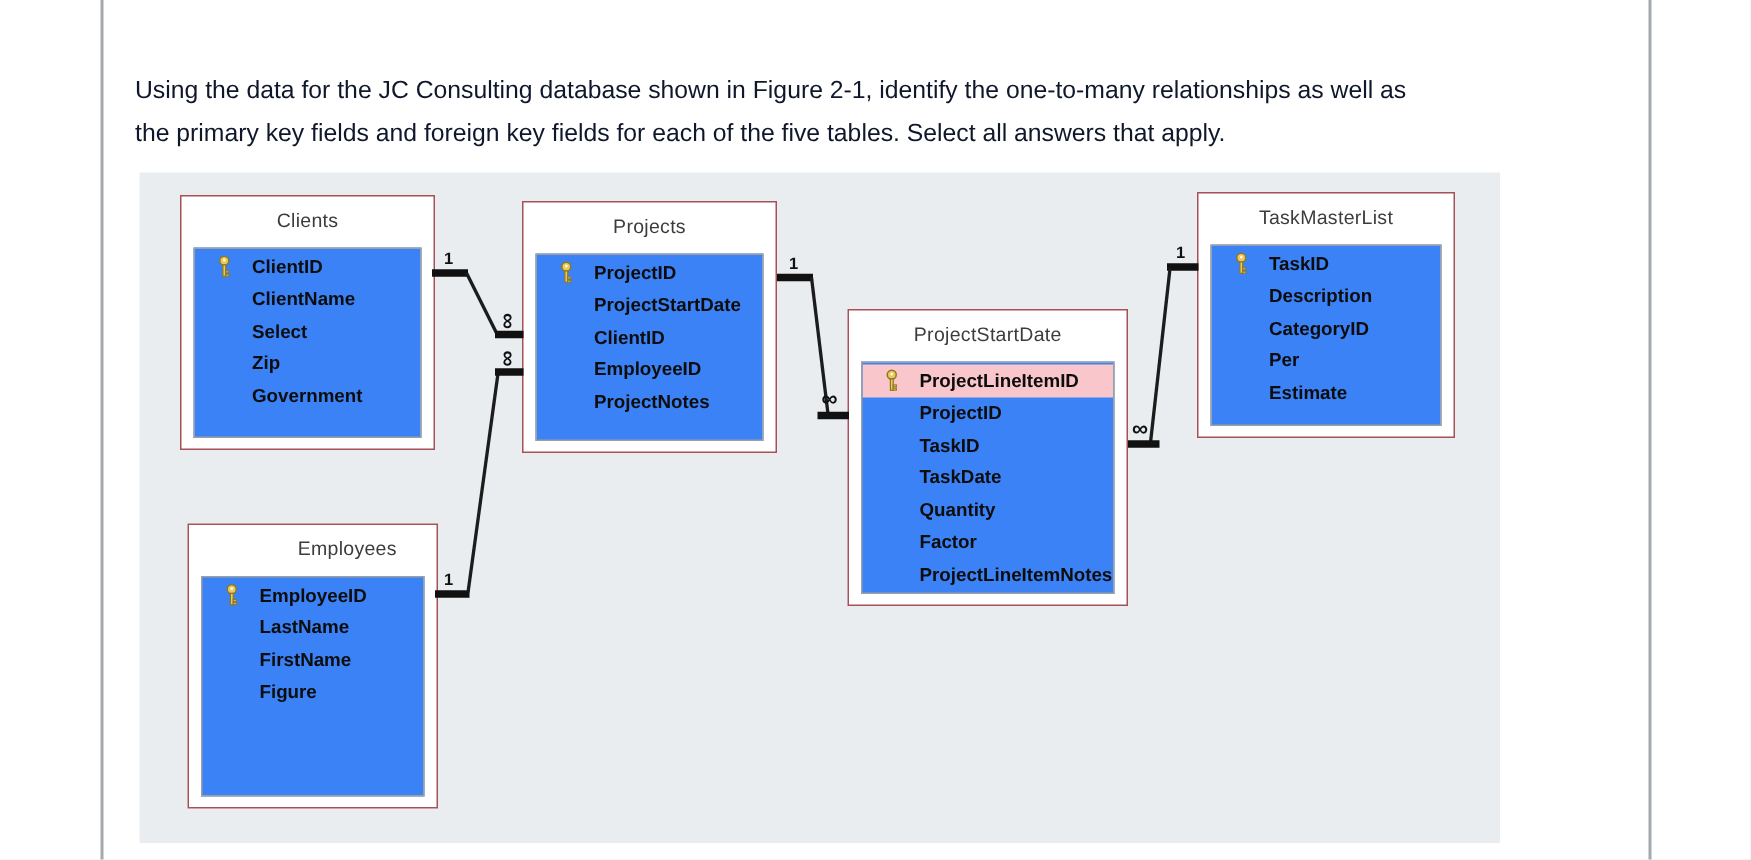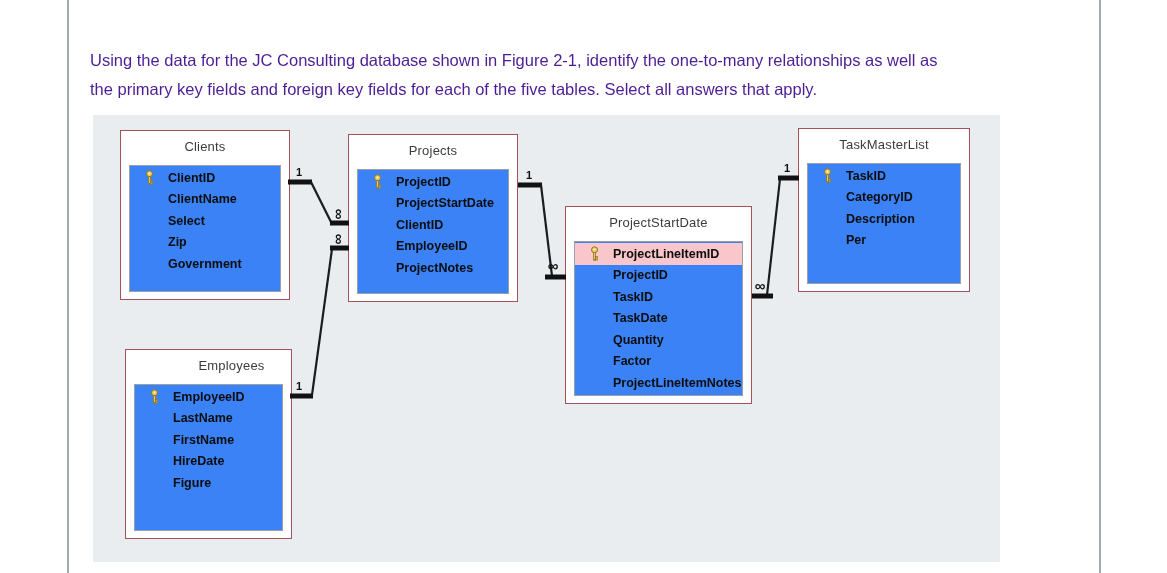--- a/index.html
+++ b/index.html
@@ -5,21 +5,21 @@
   html,body{margin:0;padding:0;}
   body{
     width:1167px;height:573px;position:relative;background:#ffffff;
     font-family:"Liberation Sans", sans-serif;overflow:hidden;
   }
   .vrule{position:absolute;top:0;bottom:0;width:2px;background:#a3a9ad;}
   .vrule.left{left:67px;}
   .vrule.right{left:1099px;}
   .question{
     position:absolute;left:90px;top:46px;width:980px;
-    color:#4c1d95;font-size:16.5px;line-height:29px;font-weight:400;
+    color:#0f172a;font-size:16.5px;line-height:29px;font-weight:400;
   }
   .question span{display:block;}
   .figure{
     position:absolute;left:93px;top:115px;width:907px;height:447px;
     background:#e9edf0;
   }
   .tbl{
     position:absolute;background:#ffffff;border:1px solid #a65158;
     box-sizing:border-box;
   }
@@ -176,29 +176,33 @@
               <circle cx="5.5" cy="3.4" r="1" fill="#fdf6d8"></circle>
             <rect x="4.6" y="6.6" width="1.9" height="7.6" fill="#e7c95f" stroke="#8f7722" stroke-width="0.8"></rect>
             <rect x="6.4" y="10.6" width="2.2" height="1.3" fill="#e7c95f" stroke="#8f7722" stroke-width="0.7"></rect>
             <rect x="6.4" y="12.8" width="2.2" height="1.3" fill="#e7c95f" stroke="#8f7722" stroke-width="0.7"></rect>
           </svg>
         </span>
         <span>TaskID</span>
       </div>
       <div class="frow">
           <span class="kcell"></span>
+          <span>Description</span>
+        </div>
+      <div class="frow">
+          <span class="kcell"></span>
           <span>CategoryID</span>
         </div>
       <div class="frow">
           <span class="kcell"></span>
-          <span>Description</span>
-        </div>
-      <div class="frow">
-          <span class="kcell"></span>
           <span>Per</span>
+        </div>
+      <div class="frow">
+          <span class="kcell"></span>
+          <span>Estimate</span>
         </div>
     </div>
   </div>
 
   <div class="tbl" style="left:32px;top:234px;width:167px;height:190px;padding-left:46px;">
     <div class="tbl-title">Employees</div>
     <div class="tbl-fields">
       <div class="frow">
         <span class="kcell">
           <svg width="11" height="15" viewBox="0 0 11 15">
@@ -211,24 +215,20 @@
         </span>
         <span>EmployeeID</span>
       </div>
       <div class="frow">
           <span class="kcell"></span>
           <span>LastName</span>
         </div>
       <div class="frow">
           <span class="kcell"></span>
           <span>FirstName</span>
-        </div>
-      <div class="frow">
-          <span class="kcell"></span>
-          <span>HireDate</span>
         </div>
       <div class="frow">
           <span class="kcell"></span>
           <span>Figure</span>
         </div>
     </div>
   </div>
 
   <svg class="links" width="907" height="447" viewBox="0 0 907 447">
 

